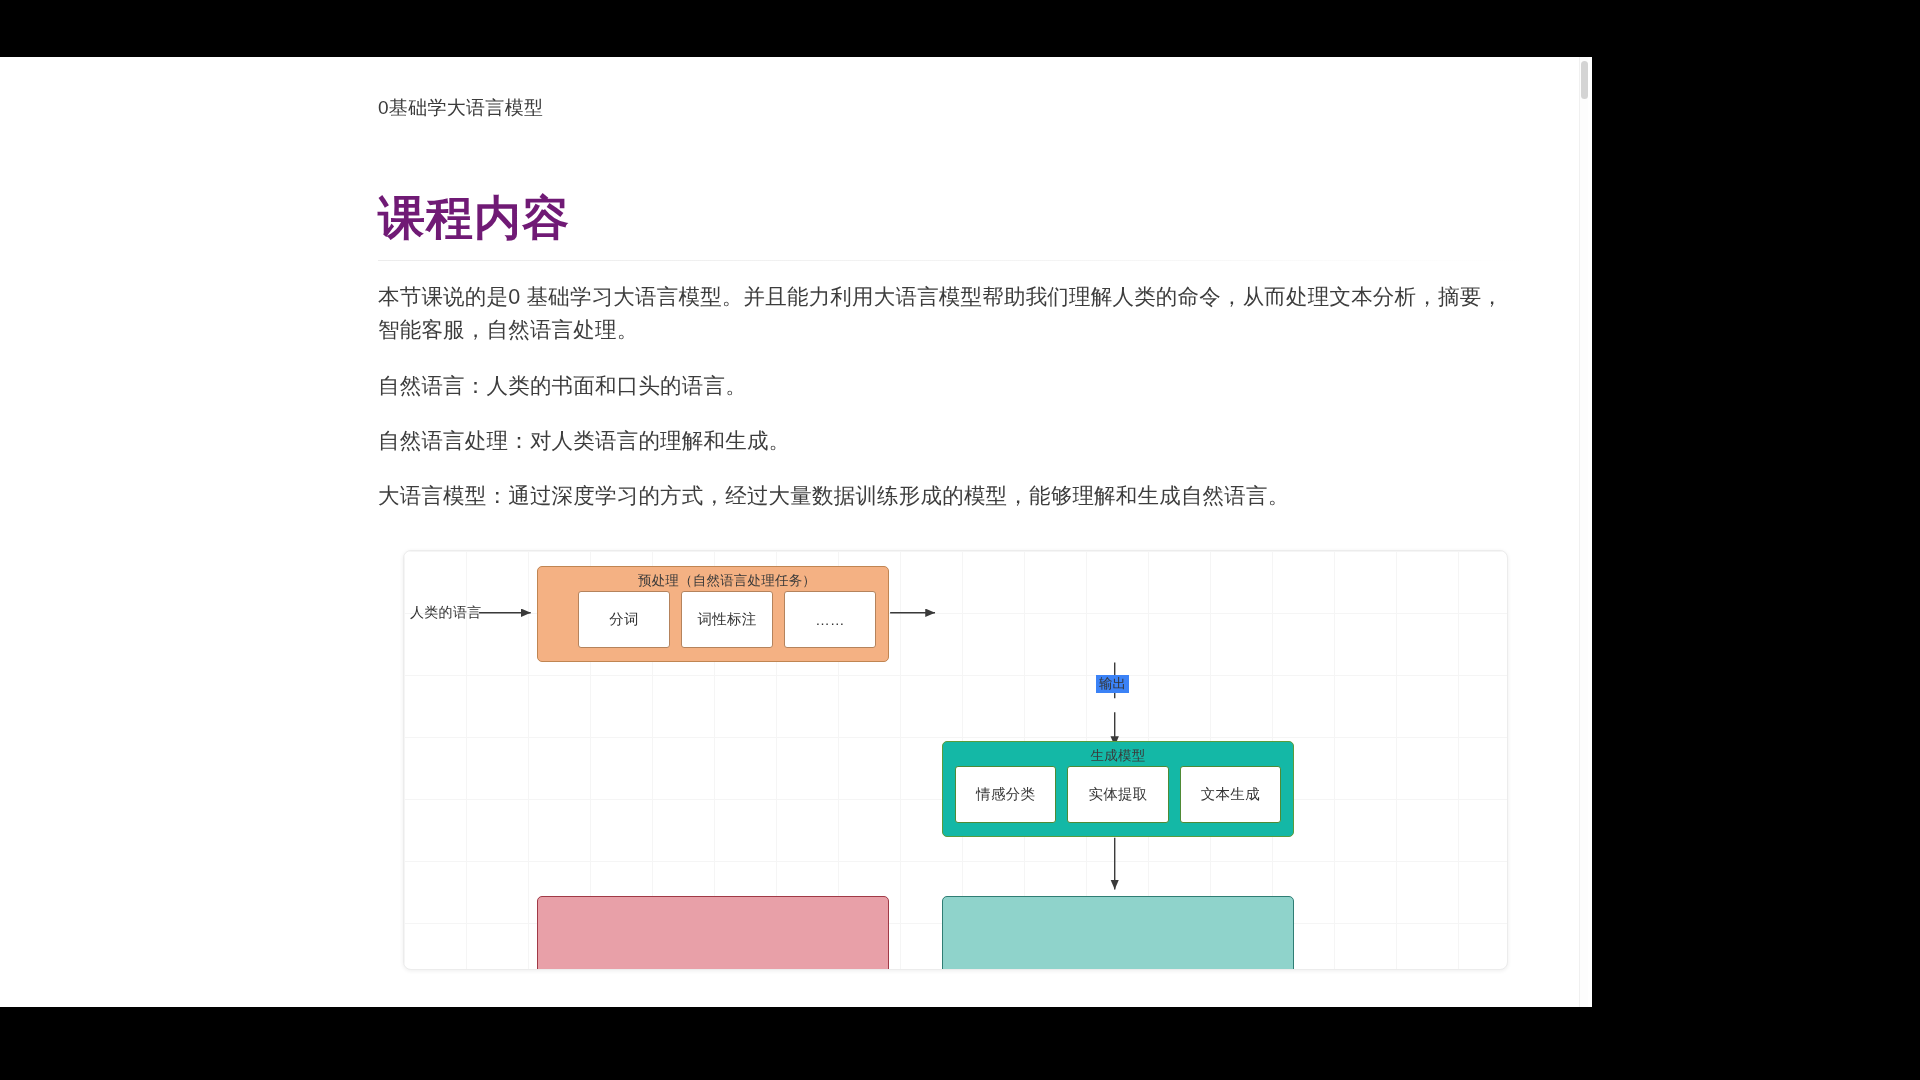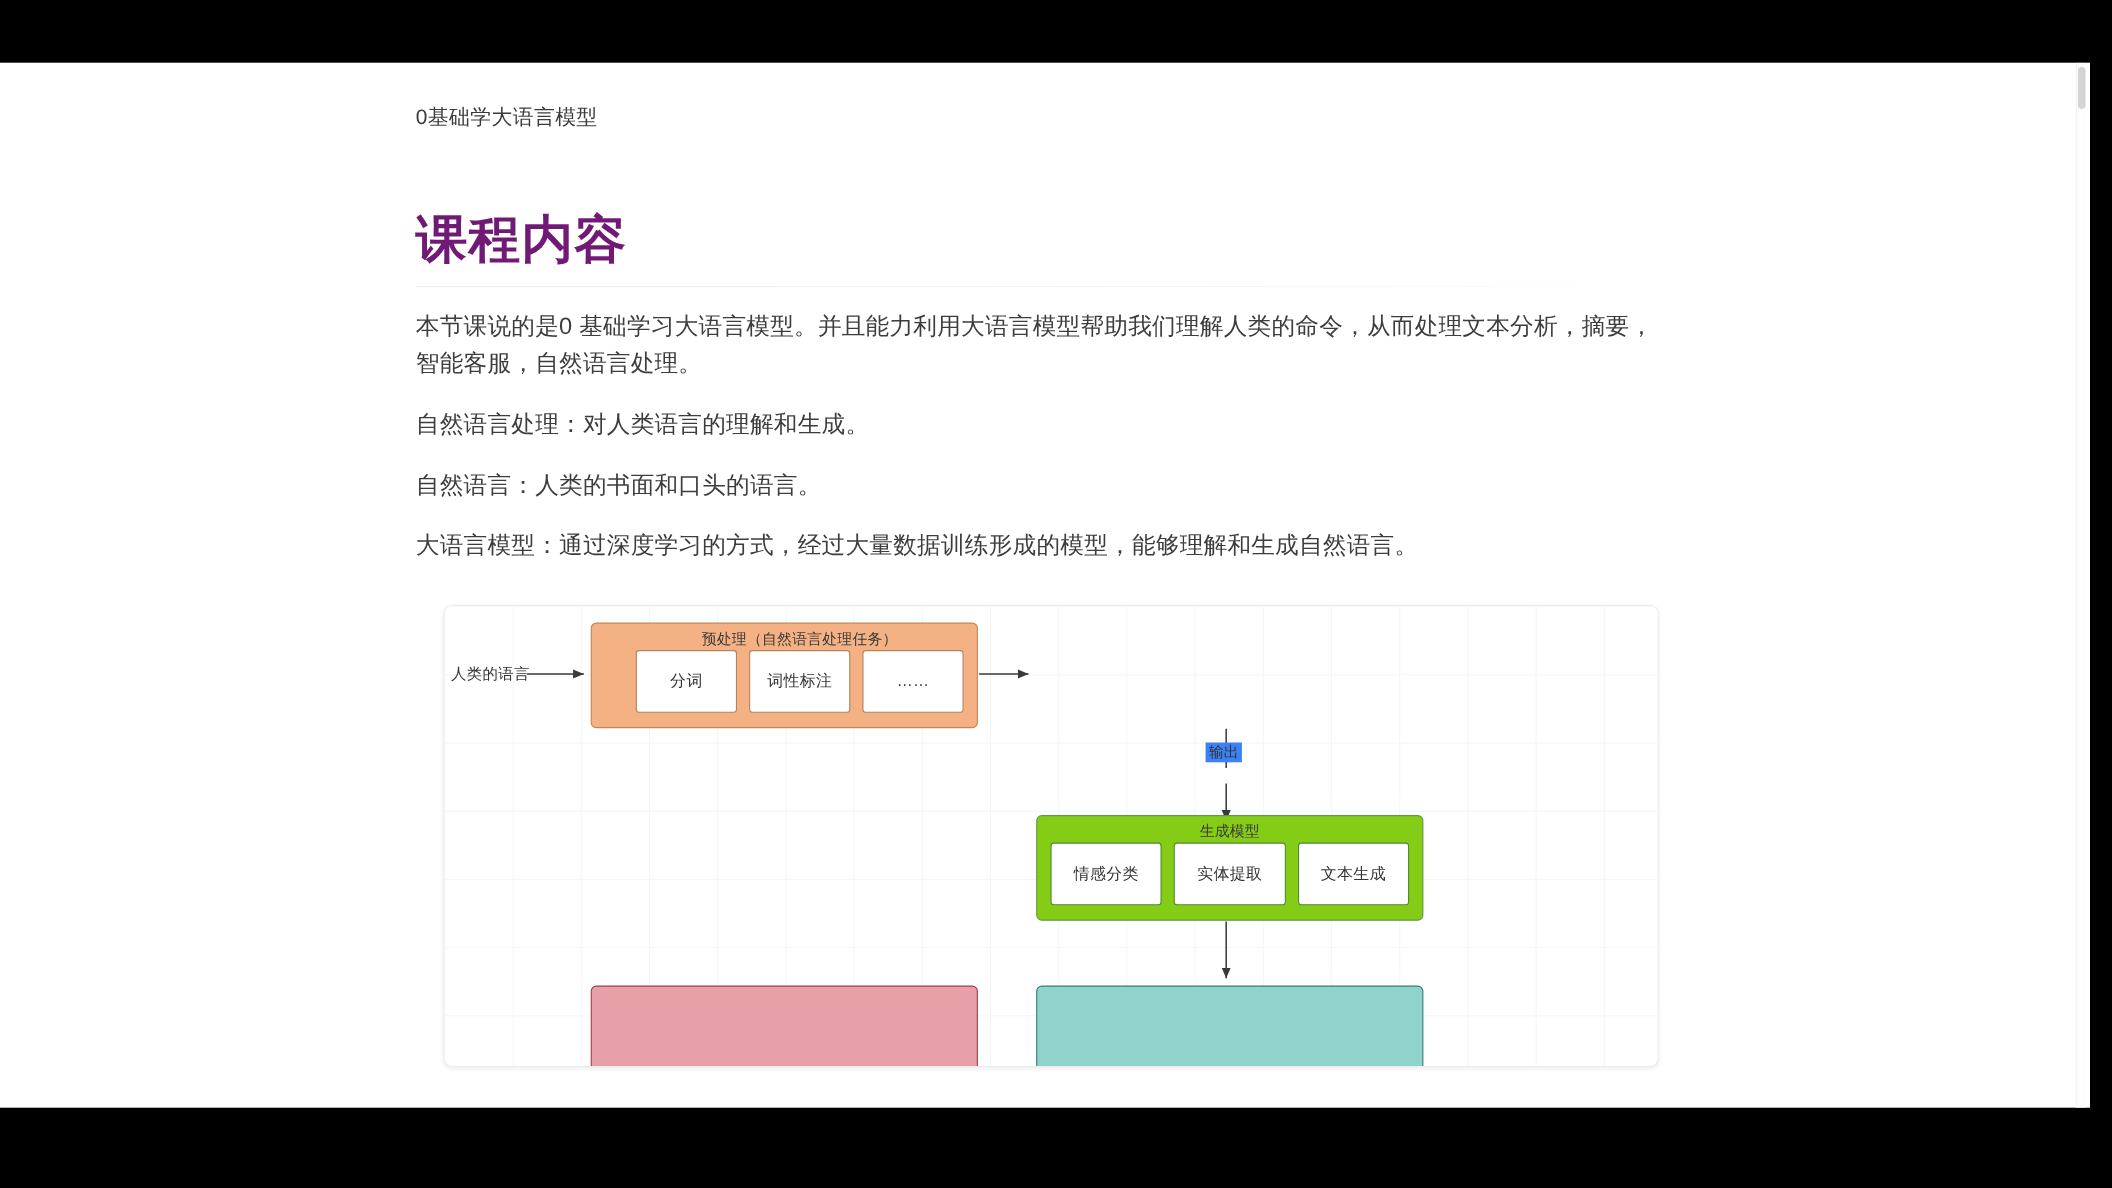--- a/index.html
+++ b/index.html
@@ -5,21 +5,21 @@
   * { margin:0; padding:0; box-sizing:border-box; }
   html, body {
     width:1920px; height:1080px;
     background:#000;
     font-family:"Liberation Sans", sans-serif;
     overflow:hidden;
   }
   #viewport {
     position:absolute;
     left:0; top:57px;
-    width:1900px; height:950px;
+    width:1592px; height:950px;
     background:#ffffff;
     overflow:hidden;
   }
   #page {
     position:relative;
     width:1920px;
     padding-left:378px;
     padding-top:38px;
   }
   .breadcrumb {
@@ -108,21 +108,21 @@
     align-items:center;
     justify-content:center;
     font-size:14.5px;
     color:#333;
     letter-spacing:.3px;
   }
   .n-pre  { background:#f4b183; border-color:#c08552;padding-left:28px; }
   .n-pre .chip { border-color:#b5835c; }
   .n-model{ background:#f0e6a8; border-color:#b5a24d; }
   .n-model .chip { border-color:#9c8f50; }
-  .n-gen  { background:#84cc16; border-color:#5b9c3c; }
+  .n-gen  { background:#14b8a6; border-color:#5b9c3c; }
   .n-gen .chip { border-color:#4f8a35; }
   .n-red  { background:#e8a0a8; border-color:#a03a46; }
   .n-teal { background:#8fd3cb; border-color:#2f7d74; }
 
   .side-label {
     position:absolute;
     font-size:14px;
     color:#333;
     letter-spacing:.3px;
   }
@@ -162,22 +162,22 @@
 
 <div id="viewport">
   <div id="page">
 
     <div class="breadcrumb">0基础学大语言模型</div>
 
     <h1 class="title">课程内容</h1>
     <div class="title-rule"></div>
 
     <p class="para first">本节课说的是0 基础学习大语言模型。并且能力利用大语言模型帮助我们理解人类的命令，从而处理文本分析，摘要，智能客服，自然语言处理。</p>
+    <p class="para">自然语言：人类的书面和口头的语言。</p>
     <p class="para">自然语言处理：对人类语言的理解和生成。</p>
-    <p class="para">自然语言：人类的书面和口头的语言。</p>
     <p class="para">大语言模型：通过深度学习的方式，经过大量数据训练形成的模型，能够理解和生成自然语言。</p>
 
     <div class="diagram-wrap">
       <div class="diagram-card">
         <div class="grid"></div>
 
         <svg class="arrows" viewBox="0 0 1105 420" preserveAspectRatio="none">
           <defs>
             <marker id="ah" markerWidth="8" markerHeight="8" refX="7" refY="3" orient="auto">
               <path d="M0,0 L7,3 L0,6 z" fill="#3a3a3a"></path>

